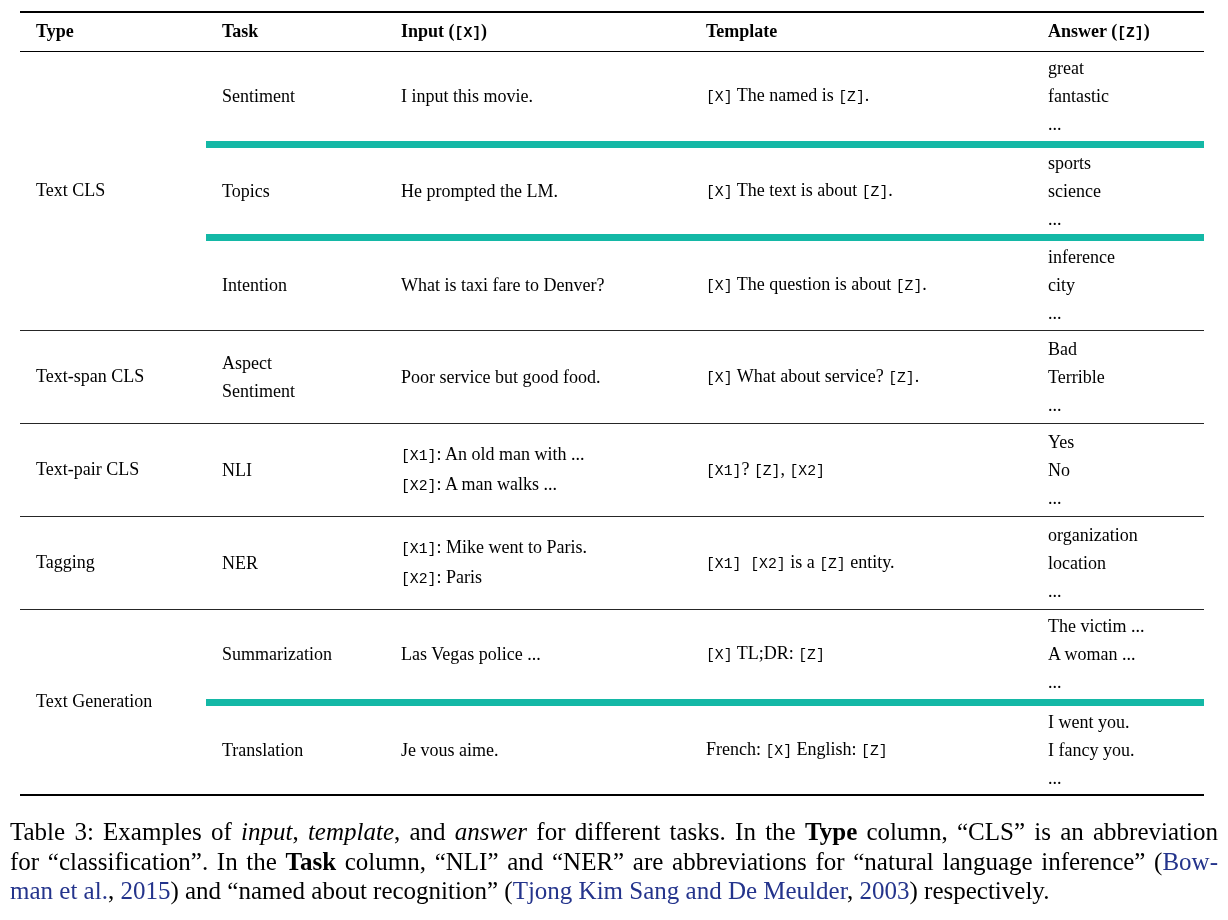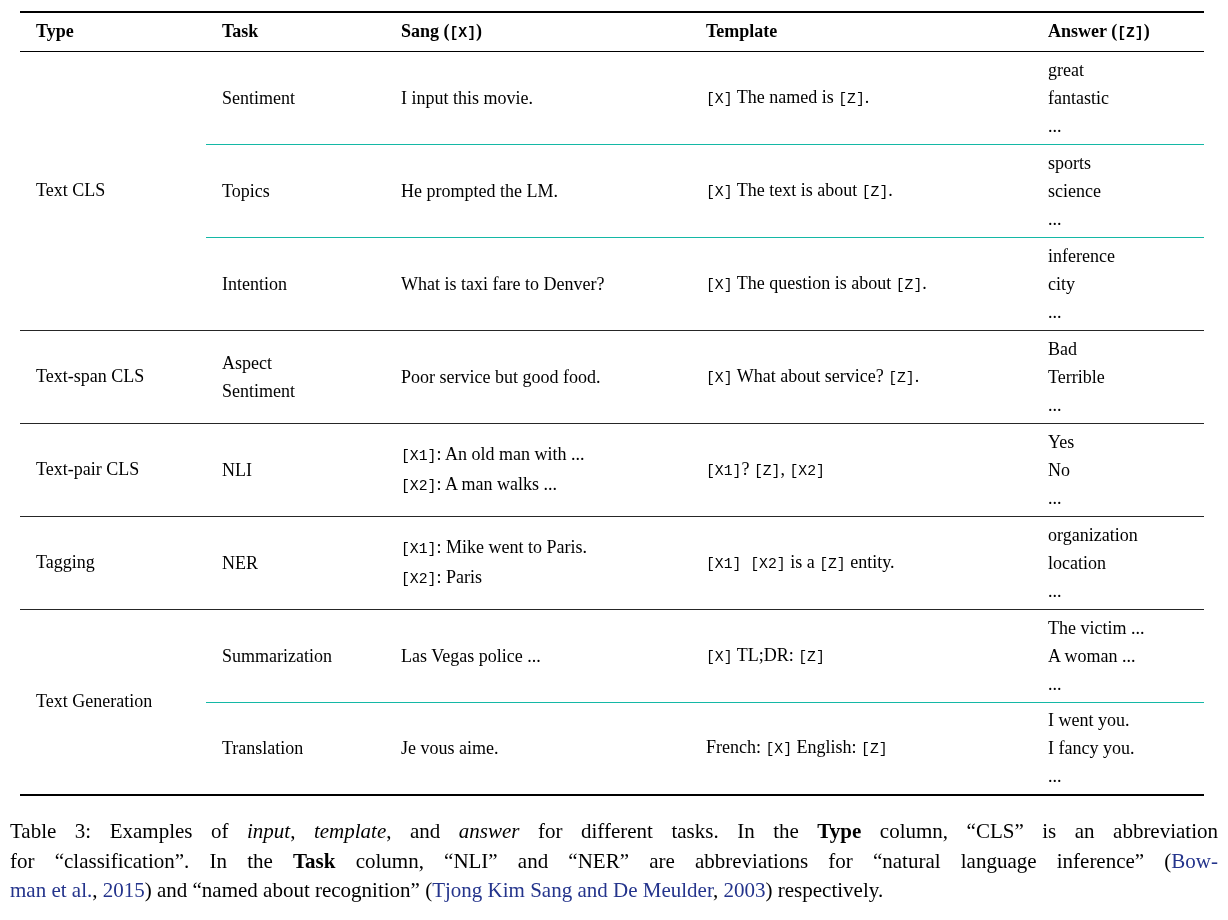--- a/index.html
+++ b/index.html
@@ -11,49 +11,49 @@
     position:absolute; left:20px; top:11px; width:1184px;
     border-collapse:collapse; table-layout:fixed;
     border-top:2.5px solid #000; border-bottom:2.5px solid #000;
     font-size:18px;
   }
   th, td { padding:0 6px 0 16px; vertical-align:middle; text-align:left; overflow:hidden; }
   thead tr { height:39px; }
   thead th { border-bottom:1.6px solid #000; font-weight:bold; }
   tbody tr { height:93px; }
   td.ge { border-bottom:1.5px solid #262626; }  
-  td.cl { border-bottom:1px solid #14b8a6; }    
+  td.cl { border-bottom:7px solid #14b8a6; }    
   .line { line-height:28px; }
   .tt { font-family:"Liberation Mono","DejaVu Sans Mono",monospace; font-size:0.82em; }
   .b { font-weight:bold; }
   .i { font-style:italic; }
   .caption {
     position:absolute; left:10px; top:817px; width:1208px;
-    font-size:21px; line-height:29.5px;
+    font-size:25px; line-height:29.5px;
   }
   .cap-line.just { text-align:justify; text-align-last:justify; }
   .link { color:#24348c;font-family:Liberation Serif, serif; }
 </style>
 </head>
 <body>
 
 <div class="page">
   <table class="paper-table">
     <colgroup>
         <col style="width: 186px;">
         <col style="width: 179px;">
         <col style="width: 305px;">
         <col style="width: 342px;">
         <col style="width: 172px;">
       </colgroup>
     <thead>
       <tr>
           <th><span class="b">Type</span></th>
           <th><span class="b">Task</span></th>
-          <th><span class="b">Sang (</span><span class="tt b">[X]</span><span class="b">)</span></th>
+          <th><span class="b">Input (</span><span class="tt b">[X]</span><span class="b">)</span></th>
           <th><span class="b">Template</span></th>
           <th><span class="b">Answer (</span><span class="tt b">[Z]</span><span class="b">)</span></th>
         </tr>
     </thead>
     <tbody>
         <tr>
           <td rowspan="3" class="ge"><span>Text CLS</span></td>
           <td class="cl">
             <div class="line">Sentiment</div>
           </td>

